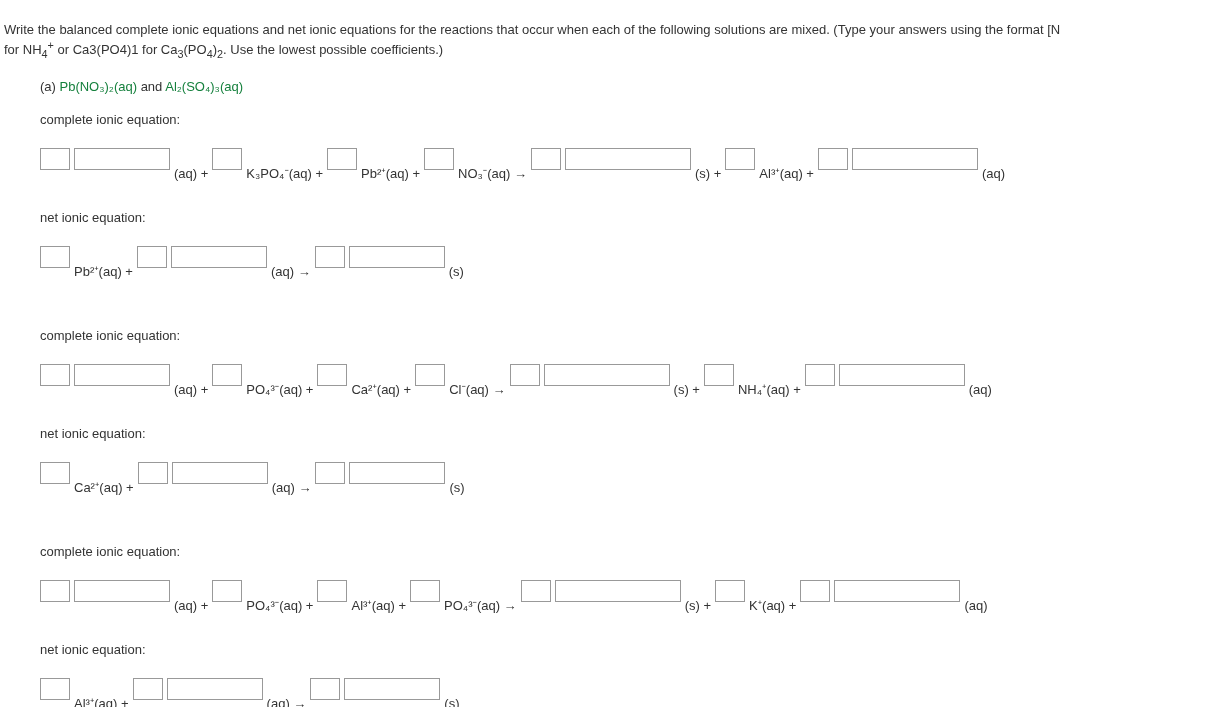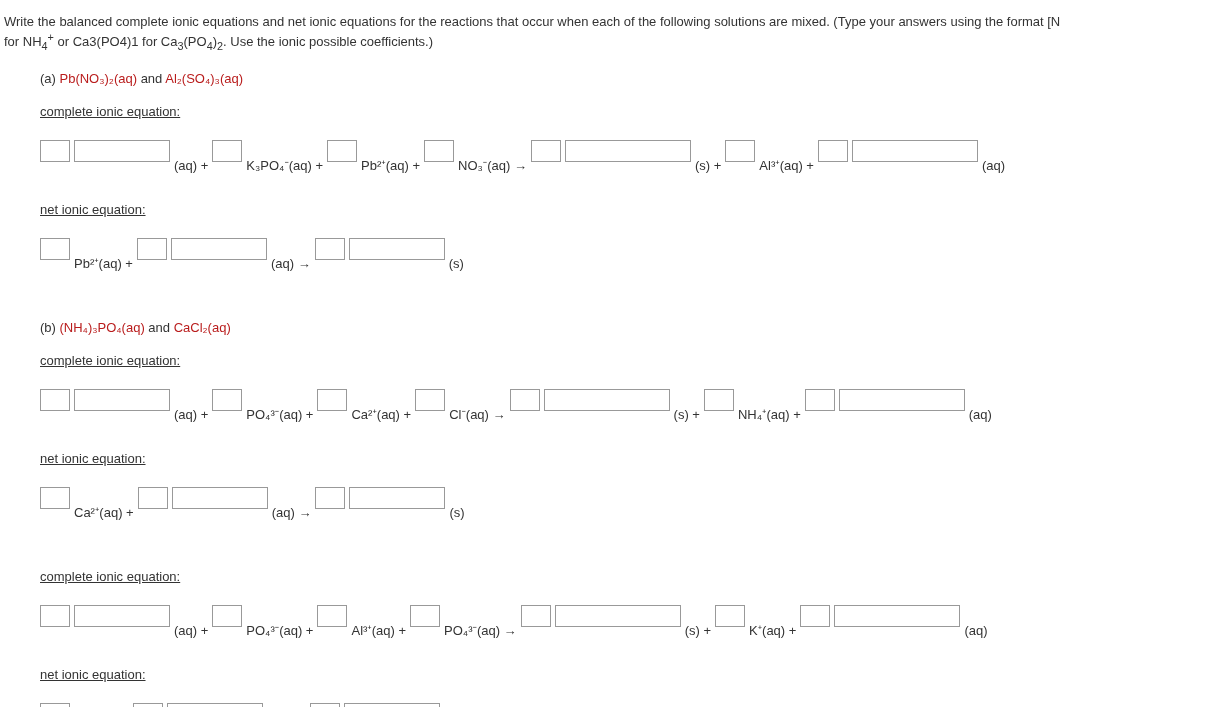--- a/index.html
+++ b/index.html
@@ -8,32 +8,31 @@
     color: #333;
     margin: 0;
     padding: 0;
     background: #fff;
     width: 1216px;
   }
   .container {
     padding: 8px 0 20px 0;
   }
   .instructions {
-    margin: 4px 0 10px 4px;
+    margin: 12px 0 10px 4px;
     line-height: 1.5;
   }
   .part {
     margin: 20px 0 0 40px;
   }
   .part-label {
     margin-bottom: 18px;
   }
   .eq-label {
     margin-bottom: 8px;
-    text-decoration: underline;
   }
   .eq-row {
     display: flex;
     flex-wrap: nowrap;
     align-items: center;
     gap: 4px;
     margin-bottom: 28px;
   }
   .eq-row.last {
     margin-bottom: 48px;
@@ -57,35 +56,35 @@
     height: 20px;
     border: 1px solid #999;
     padding: 0 2px;
     font-size: 12px;
   }
   .tok {
     white-space: nowrap;
     margin-top: 29px;
   }
   .reactant {
-    color: #b91c1c;
+    color: #15803d;
   }
   sub, sup {
     line-height: 0;
   }
 </style>
 </head>
 <body>
 
 <div class="container">
 
   <div class="instructions">
     <span>Write the balanced complete ionic equations and net ionic equations for the reactions that occur when each of the following solutions are mixed. (Type your answers using the format [N</span><br>
     <span>
-      <span>for NH</span><sub>4</sub><sup>+</sup><span> or Ca3(PO4)1 for Ca</span><sub>3</sub><span>(PO</span><sub>4</sub><span>)</span><sub>2</sub><span>. Use the ionic possible coefficients.)</span>
+      <span>for NH</span><sub>4</sub><sup>+</sup><span> or Ca3(PO4)1 for Ca</span><sub>3</sub><span>(PO</span><sub>4</sub><span>)</span><sub>2</sub><span>. Use the lowest possible coefficients.)</span>
     </span>
   </div>
 
   <div class="part">
     <div class="part-label">
       <span>(a) </span><span class="reactant">Pb(NO₃)₂(aq)</span><span> and </span><span class="reactant">Al₂(SO₄)₃(aq)</span>
     </div>
 
     <div class="eq-label">complete ionic equation:</div>
     <div class="eq-row">
@@ -115,23 +114,20 @@
       <input class="small" style="">
       <input class="med" style="">
       <span class="tok">(aq) →</span>
       <input class="small" style="">
       <input class="med" style="">
       <span class="tok">(s)</span>
     </div>
   </div>
 
   <div class="part">
-    <div class="part-label">
-      <span>(b) </span><span class="reactant">(NH₄)₃PO₄(aq)</span><span> and </span><span class="reactant">CaCl₂(aq)</span>
-    </div>
 
     <div class="eq-label">complete ionic equation:</div>
     <div class="eq-row">
       <input class="small" style="">
       <input class="med" style="">
       <span class="tok">(aq) +</span>
       <input class="small" style="">
       <span class="tok">PO₄³⁻(aq) +</span>
       <input class="small" style="">
       <span class="tok">Ca²⁺(aq) +</span>

